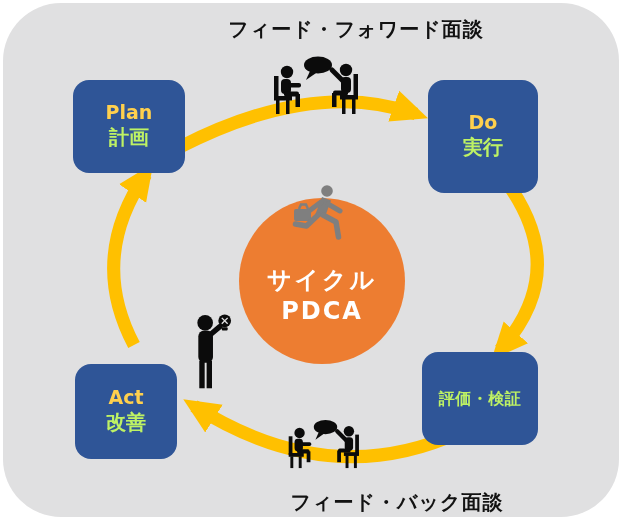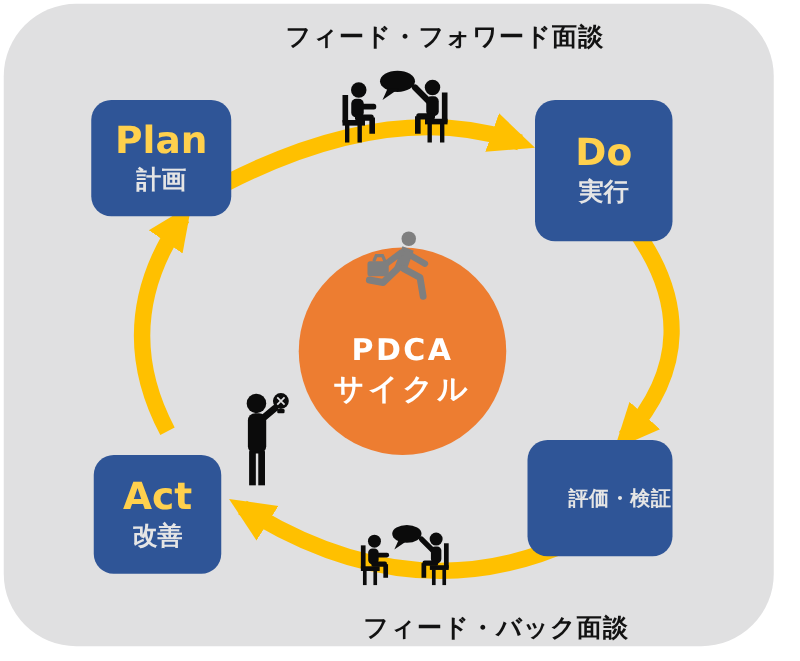--- a/index.html
+++ b/index.html
@@ -21,23 +21,23 @@
   .arrow-ring{position:absolute;left:0;top:0;z-index:1;}
   .stage-box{
     position:absolute;background:#2f5597;border-radius:16px;z-index:4;
     display:flex;flex-direction:column;align-items:center;justify-content:center;
     text-align:center;
   }
   #box-plan {left:73px; top:80px; width:112px;height:93px;}
   #box-do   {left:428px;top:80px; width:110px;height:113px;}
   #box-check{left:422px;top:352px;width:116px;height:93px;}
   #box-act  {left:75px; top:348px;width:102px;height:95px;margin-top:16px;}
-  .stage-en{font-weight:bold;font-size:30px;line-height:1.15;color:#ffd04d;}
-  .stage-ja{font-weight:bold;font-size:20px;line-height:1.35;color:#e5e5e5;}
-  #box-check .stage-ja{font-size:16px;letter-spacing:0.5px;padding-left:32px;}
+  .stage-en{font-weight:bold;font-size:19px;line-height:1.15;color:#ffd04d;}
+  .stage-ja{font-weight:bold;font-size:20px;line-height:1.35;color:#bef264;}
+  #box-check .stage-ja{font-size:16px;letter-spacing:0.5px;}
   .center-circle{
     position:absolute;left:239px;top:198px;width:166px;height:166px;
     border-radius:50%;background:#ed7d31;z-index:2;
     display:flex;flex-direction:column;align-items:center;justify-content:center;
     padding-top:30px;box-sizing:border-box;text-align:center;
   }
   .center-line{color:#ffffff;font-weight:bold;font-size:24px;line-height:31px;letter-spacing:2px;}
   .center-line2{letter-spacing:3px;}
   .icon{position:absolute;z-index:3;line-height:0;}
   #icon-meeting-top   {left:266px;top:56px; width:110px;height:68px;}
@@ -60,22 +60,22 @@
       <path d="M0,0 L10,4.5 L0,9 Z" fill="#FFC000"></path>
     </marker>
   </defs>
   <path d="M 180,147 Q 315,78 416,114" fill="none" stroke="#FFC000" stroke-width="13" marker-end="url(#ah)"></path>
   <path d="M 505,180 Q 572,270 500,350" fill="none" stroke="#FFC000" stroke-width="13" marker-end="url(#ah)"></path>
   <path d="M 460,432 Q 330,492 194,406" fill="none" stroke="#FFC000" stroke-width="13" marker-end="url(#ah)"></path>
   <path d="M 134,345 Q 88,258 146,174" fill="none" stroke="#FFC000" stroke-width="13" marker-end="url(#ah)"></path>
 </svg>
 
 <div class="center-circle">
+  <div class="center-line center-line2">サイクル</div>
   <div class="center-line">PDCA</div>
-  <div class="center-line center-line2">サイクル</div>
 </div>
 
 <div class="icon" id="icon-running-man">
   <svg viewBox="0 0 60 62" fill="#7f7f7f">
     <circle cx="37" cy="7" r="5.8"></circle>
     <path d="M 32,13 L 41,16.5 L 34.5,34 L 25.5,30 Z"></path>
     <path d="M 31,18 L 19,27" stroke="#7f7f7f" stroke-width="5" stroke-linecap="round" fill="none"></path>
     <path d="M 38,20 L 50,27" stroke="#7f7f7f" stroke-width="5" stroke-linecap="round" fill="none"></path>
     <rect x="4" y="25" width="17" height="12" rx="2"></rect>
     <path d="M 9,25 L 11,20.5 L 16,20.5 L 18,25" fill="none" stroke="#7f7f7f" stroke-width="2.5"></path>

